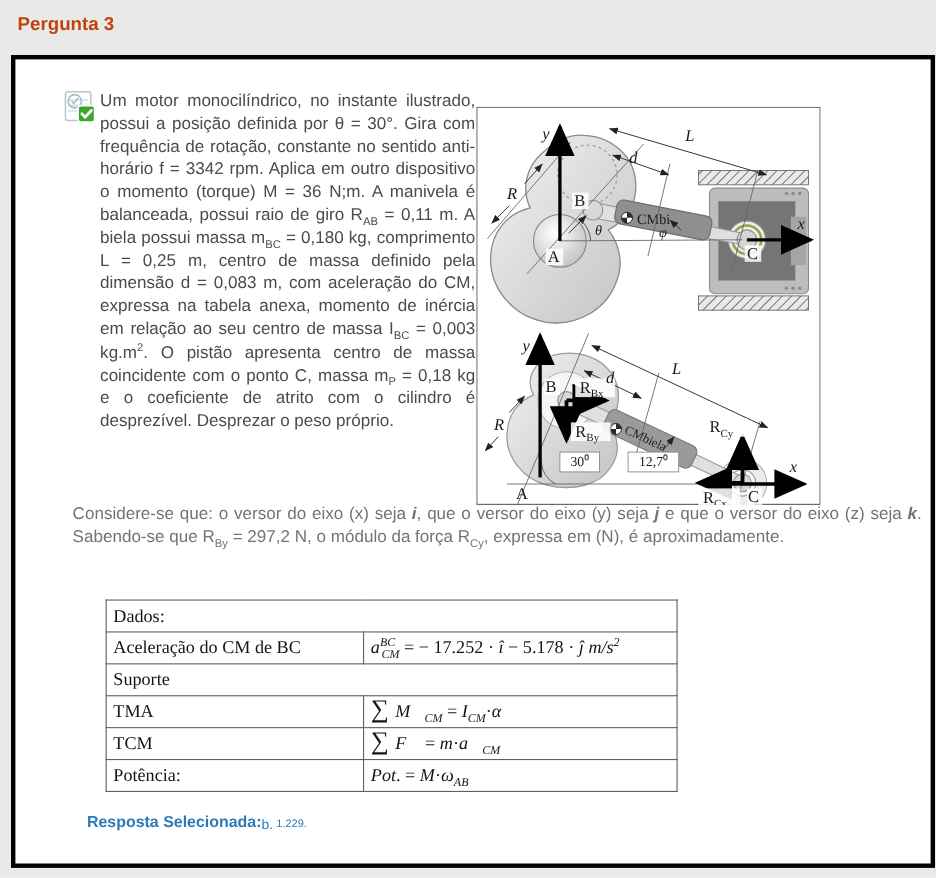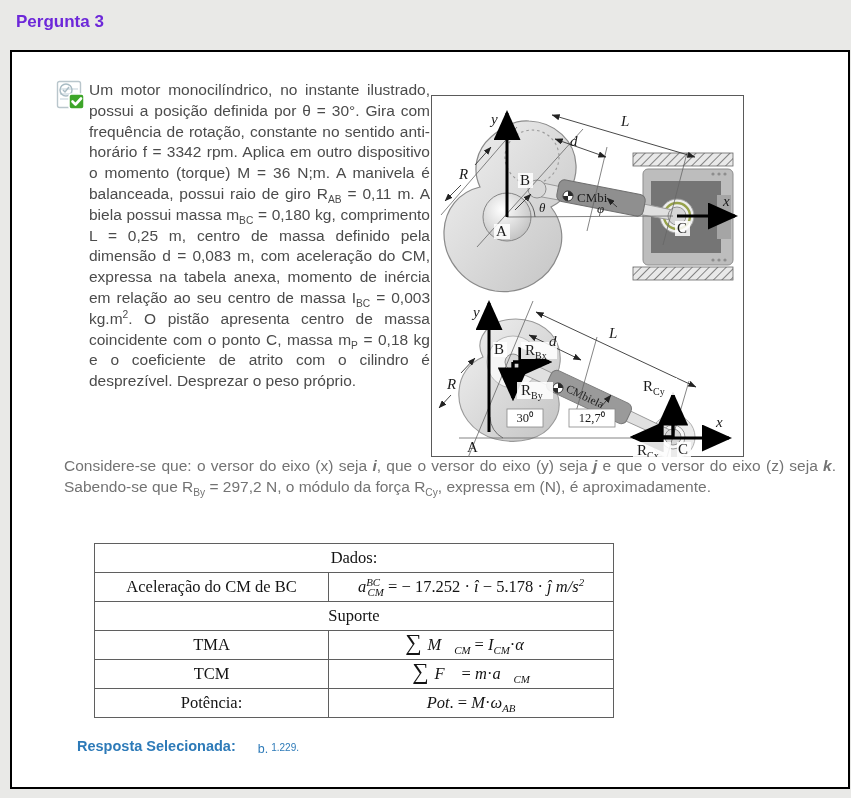--- a/index.html
+++ b/index.html
@@ -4,26 +4,26 @@
 <style>
   html,body{margin:0;padding:0;}
   body{
     width:851px;height:798px;overflow:hidden;
     background:#e9e9e7;
     font-family:"Liberation Sans",sans-serif;
     position:relative;
   }
   .page-header{
     position:absolute;left:16px;top:12px;
-    font-size:17px;font-weight:bold;color:#6d28d9;
+    font-size:17px;font-weight:bold;color:#c2410c;
   }
   .card{
     position:absolute;left:10px;top:50px;
     width:840px;height:739px;
-    background:#ffffff;border:2px solid #000000;
+    background:#ffffff;border:4px solid #000000;
     box-sizing:border-box;
   }
   .q-icon{position:absolute;left:43px;top:28px;width:32px;height:32px;}
   .q-body{
     position:absolute;left:77px;top:28px;width:341px;
     font-size:15.5px;line-height:20.8px;color:#4b4b4b;
     text-align:justify;
   }
   .q-body2{
     position:absolute;left:52px;top:404px;width:772px;
@@ -38,29 +38,29 @@
   .it{font-style:italic;}
   .bi{font-weight:bold;font-style:italic;}
   .sum{font-size:140%;line-height:0;}
   .tuck{margin-left:-1.15em;}
   table.dados{
     position:absolute;left:82px;top:491px;
     border-collapse:collapse;width:520px;
     font-family:"Liberation Serif",serif;font-size:16.5px;color:#141414;
   }
   table.dados td{
-    border:1px solid #5f5f5f;text-align:center;padding:2px 6px;height:24px;
+    border:1px solid #5f5f5f;padding:2px 6px;height:24px;
   }
   table.dados td.lbl{width:232px;}
   table.dados td.frm{width:288px;}
   .answer-row{
     position:absolute;left:65px;top:686px;
     font-size:14.5px;color:#2d7ab8;
   }
-  .answer-label{font-weight:bold;margin-right:22px;}
+  .answer-label{font-weight:bold;}
   .answer-letter{font-size:12.5px;position:relative;top:2px;}
   .answer-value{font-size:10px;margin-left:3px;}
   svg text{font-family:"Liberation Serif",serif;fill:#1a1a1a;}
 </style>
 </head>
 <body>
 
 <div class="page-header">Pergunta 3</div>
 
 <div class="card">

